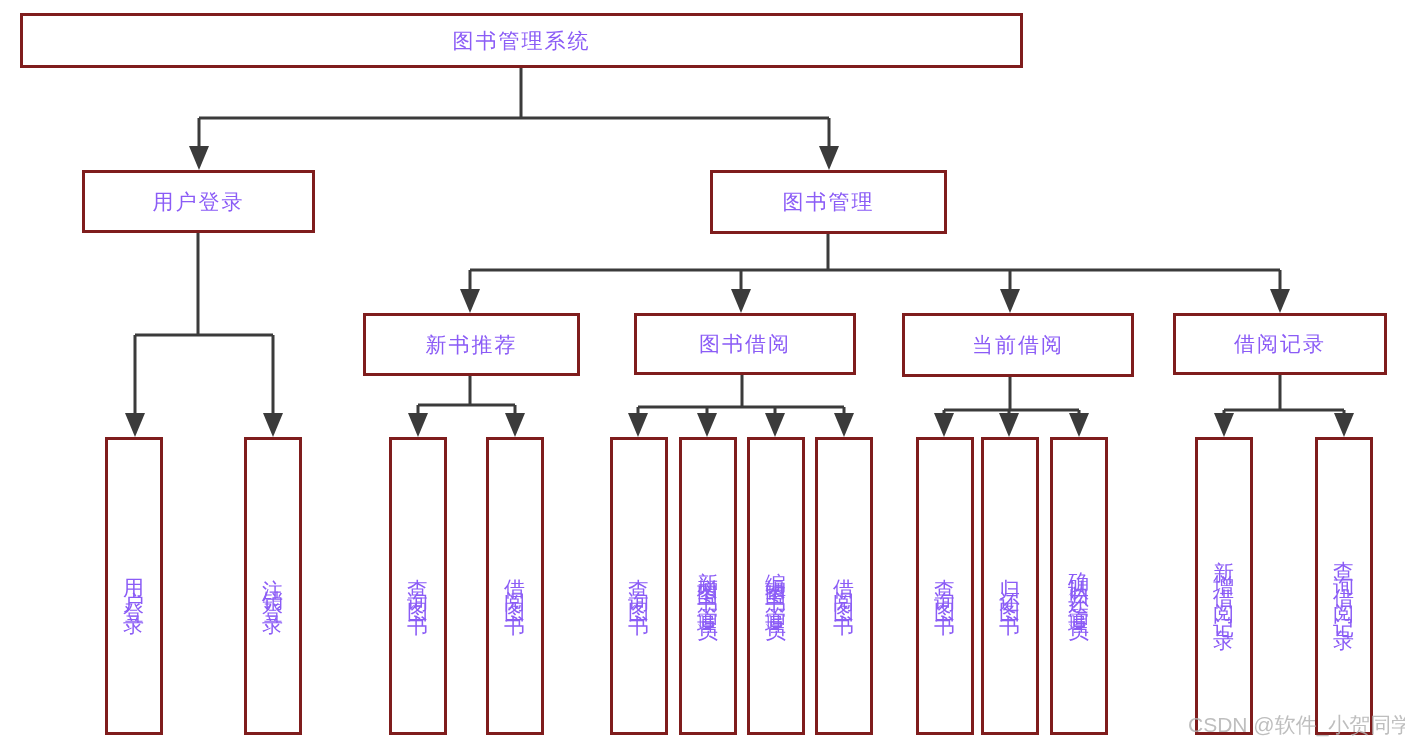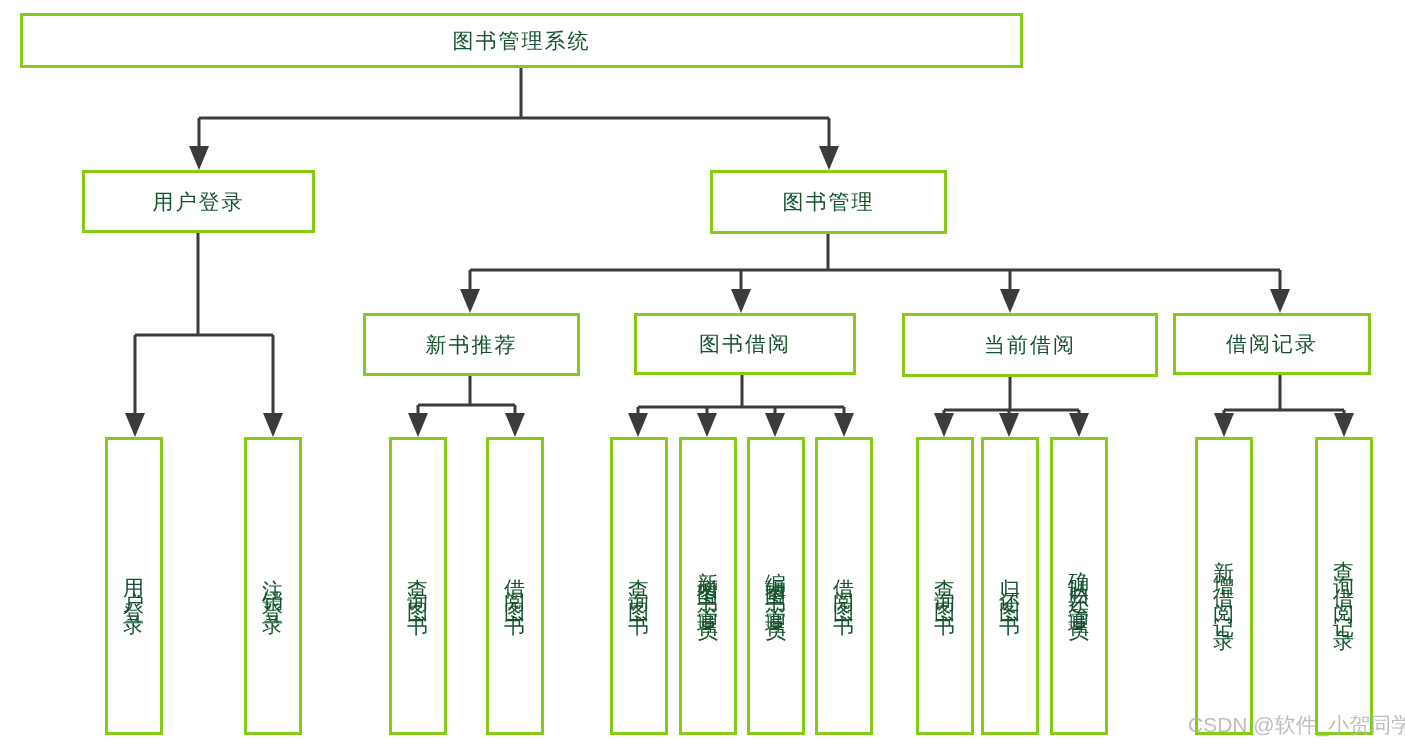--- a/index.html
+++ b/index.html
@@ -12,26 +12,26 @@
     overflow: hidden;
   }
   #edges {
     position: absolute;
     left: 0; top: 0;
     width: 1405px; height: 747px;
   }
   .node {
     position: absolute;
     box-sizing: border-box;
-    border: 3px solid #84cc16;
+    border: 3px solid #7f1d1d;
     background: #ffffff;
     display: flex;
     align-items: center;
     justify-content: center;
-    color: #14532d;
+    color: #8b5cf6;
     font-size: 21px;
     text-align: center;
   }
   .node.h span {
     letter-spacing: 2px;
     white-space: nowrap;
   }
   .node.v {
     width: 58px;
     top: 437px;
@@ -111,24 +111,24 @@
   <div class="node h" style="left:710px; top:170px; width:237px; height:64px">
     <span>图书管理</span>
   </div>
 
   <div class="node h" style="left:363px; top:313px; width:217px; height:63px">
     <span>新书推荐</span>
   </div>
   <div class="node h" style="left:634px; top:313px; width:222px; height:62px">
     <span>图书借阅</span>
   </div>
-  <div class="node h" style="left:902px; top:313px; width:256px; height:64px">
+  <div class="node h" style="left:902px; top:313px; width:232px; height:64px">
     <span>当前借阅</span>
   </div>
-  <div class="node h" style="left:1173px; top:313px; width:198px; height:62px">
+  <div class="node h" style="left:1173px; top:313px; width:214px; height:62px">
     <span>借阅记录</span>
   </div>
 
   <div class="node v" style="left:105px">
     <span>用户登录</span>
   </div>
   <div class="node v" style="left:244px">
     <span>注销登录</span>
   </div>
 

